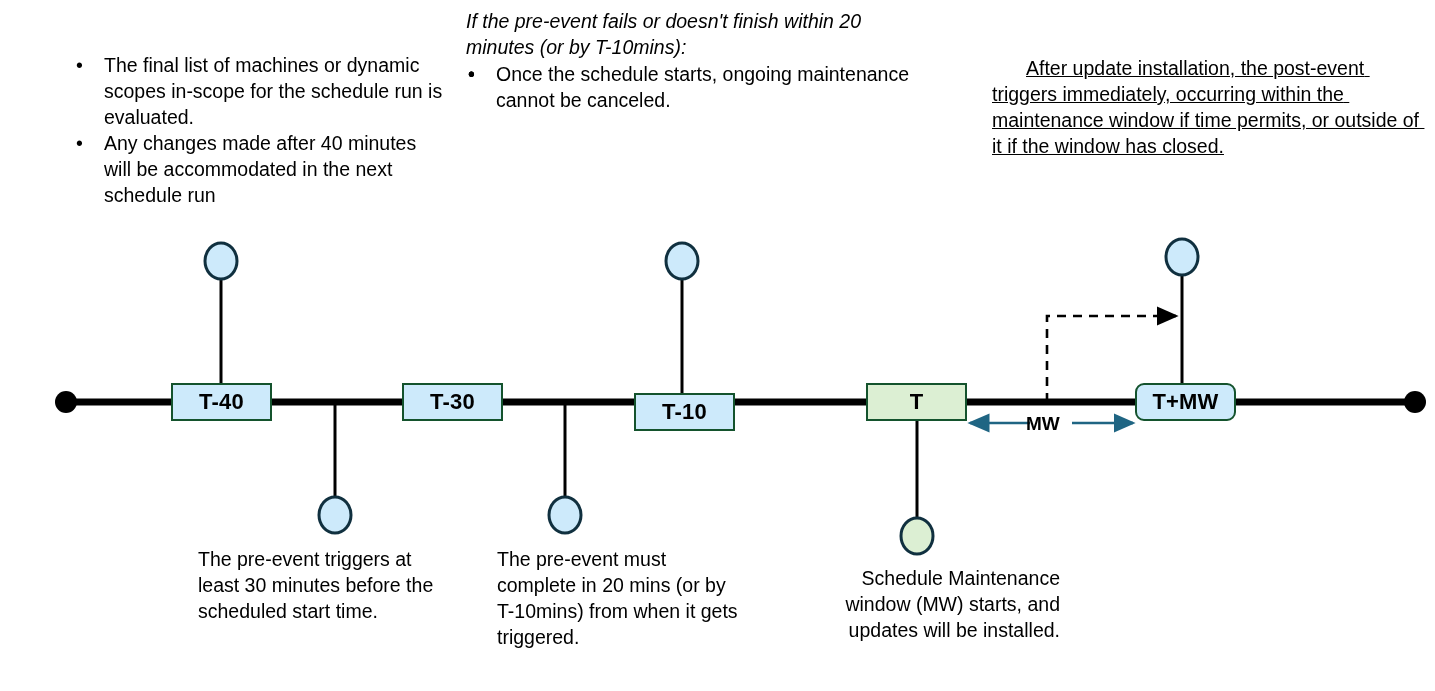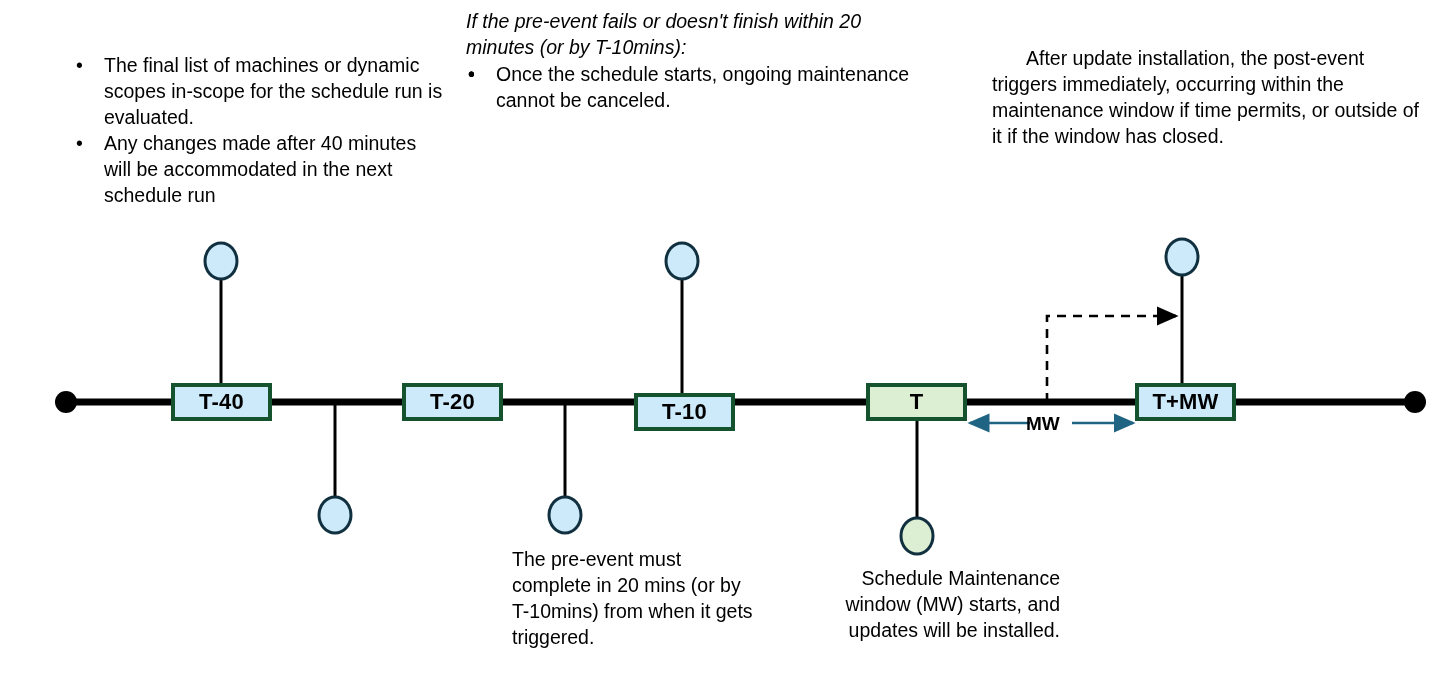--- a/index.html
+++ b/index.html
@@ -62,21 +62,21 @@
     left: 0;
     top: 0;
     width: 1435px;
     height: 691px;
   }
 
   
   .node-box {
     position: absolute;
     box-sizing: border-box;
-    border: 4px solid #14532d;
+    border: 2px solid #14532d;
     display: flex;
     align-items: center;
     justify-content: center;
     font-size: 22px;
     font-weight: bold;
     letter-spacing: 0.2px;
     color: #000000;
     height: 38px;
     width: 101px;
   }
@@ -122,21 +122,21 @@
     </li>
     <li>
       <span class="dot">•</span>
     </li>
     <li>
       <span class="dot">•</span>
       <span>Once the schedule starts, ongoing maintenance cannot be canceled.</span>
     </li>
   </ul>
 
-  <div class="note" style="left:992px; top:45px; width:440px; text-indent:34px;">After update installation, the post-event triggers immediately, occurring within the maintenance window if time permits, or outside of it if the window has closed.</div>
+  <div class="note" style="left:992px; top:55px; width:440px; text-indent:34px;text-decoration:underline;">After update installation, the post-event triggers immediately, occurring within the maintenance window if time permits, or outside of it if the window has closed.</div>
 
   <svg id="diagram" viewBox="0 0 1435 691" xmlns="http://www.w3.org/2000/svg">
     <defs>
       <marker id="arrowTeal" markerWidth="9" markerHeight="9" refX="7.5" refY="4.5" orient="auto" markerUnits="strokeWidth">
         <path d="M0,0.8 L8.5,4.5 L0,8.2 z" fill="#1f6583"></path>
       </marker>
       <marker id="arrowTealBack" markerWidth="9" markerHeight="9" refX="1.5" refY="4.5" orient="auto" markerUnits="strokeWidth">
         <path d="M8.5,0.8 L0,4.5 L8.5,8.2 z" fill="#1f6583"></path>
       </marker>
       <marker id="arrowBlack" markerWidth="9" markerHeight="9" refX="7.5" refY="4.5" orient="auto" markerUnits="strokeWidth">
@@ -167,35 +167,36 @@
 
     <line x1="1030" y1="423" x2="970" y2="423" stroke="#1f6583" stroke-width="2.6" marker-end="url(#arrowTeal)"></line>
     <line x1="1072" y1="423" x2="1133" y2="423" stroke="#1f6583" stroke-width="2.6" marker-end="url(#arrowTeal)"></line>
   </svg>
 
   <div class="node-box node-blue" style="left:171px; top:383px;">
     <span>T-40</span>
   </div>
 
   <div class="node-box node-blue" style="left:402px; top:383px;">
-    <span>T-20</span>
+    <span>T-30</span>
   </div>
 
   <div class="node-box node-blue" style="left:634px; top:383px;margin-top:10px;">
     <span>T-10</span>
   </div>
 
   <div class="node-box node-green" style="left:866px; top:383px;">
     <span>T</span>
   </div>
 
-  <div class="node-box node-blue" style="left:1135px; top:383px;">
+  <div class="node-box node-blue" style="left:1135px; top:383px;border-radius:9px;">
     <span>T+MW</span>
   </div>
 
   <div class="mw-label" style="left:1026px; top:413px;">MW</div>
 
-
-  <div class="caption" style="left:512px; top:546px; width:250px;">The pre-event must complete in 20 mins (or by T-10mins) from when it gets triggered.</div>
+  <div class="caption" style="left:198px; top:546px; width:238px;">The pre-event triggers at least 30 minutes before the scheduled start time.</div>
+
+  <div class="caption" style="left:497px; top:546px; width:250px;">The pre-event must complete in 20 mins (or by T-10mins) from when it gets triggered.</div>
 
   <div class="caption" style="left:820px; top:565px; width:240px; text-align:right;">Schedule Maintenance window (MW) starts, and updates will be installed.</div>
 
 </div>
 
 </body></html>

